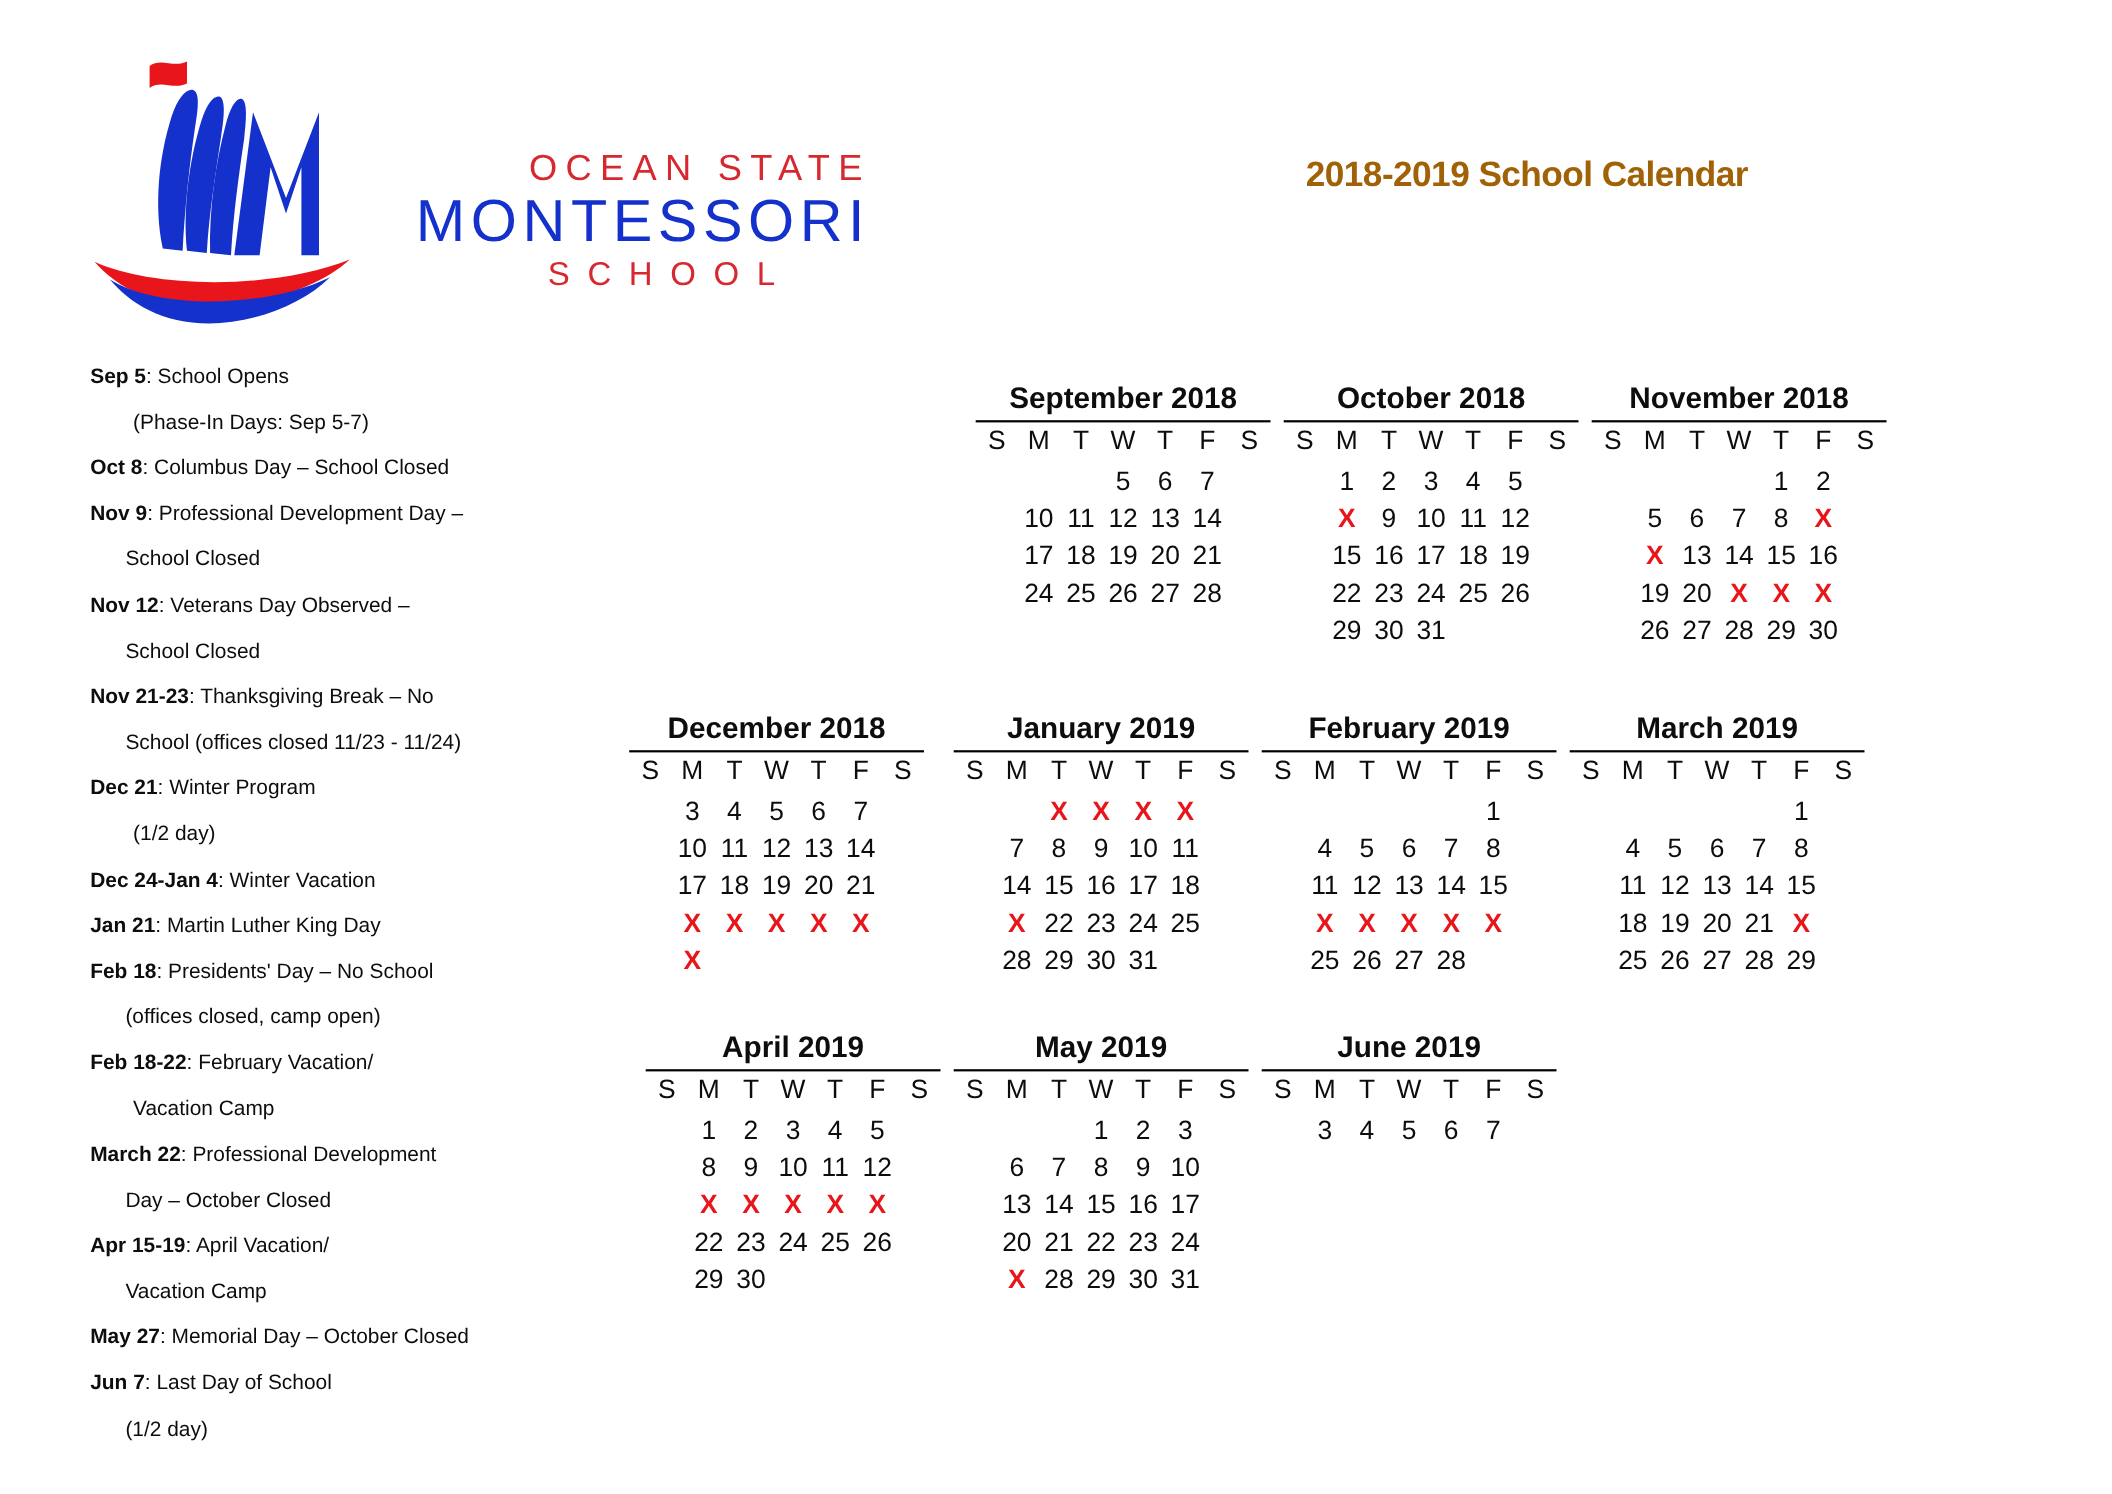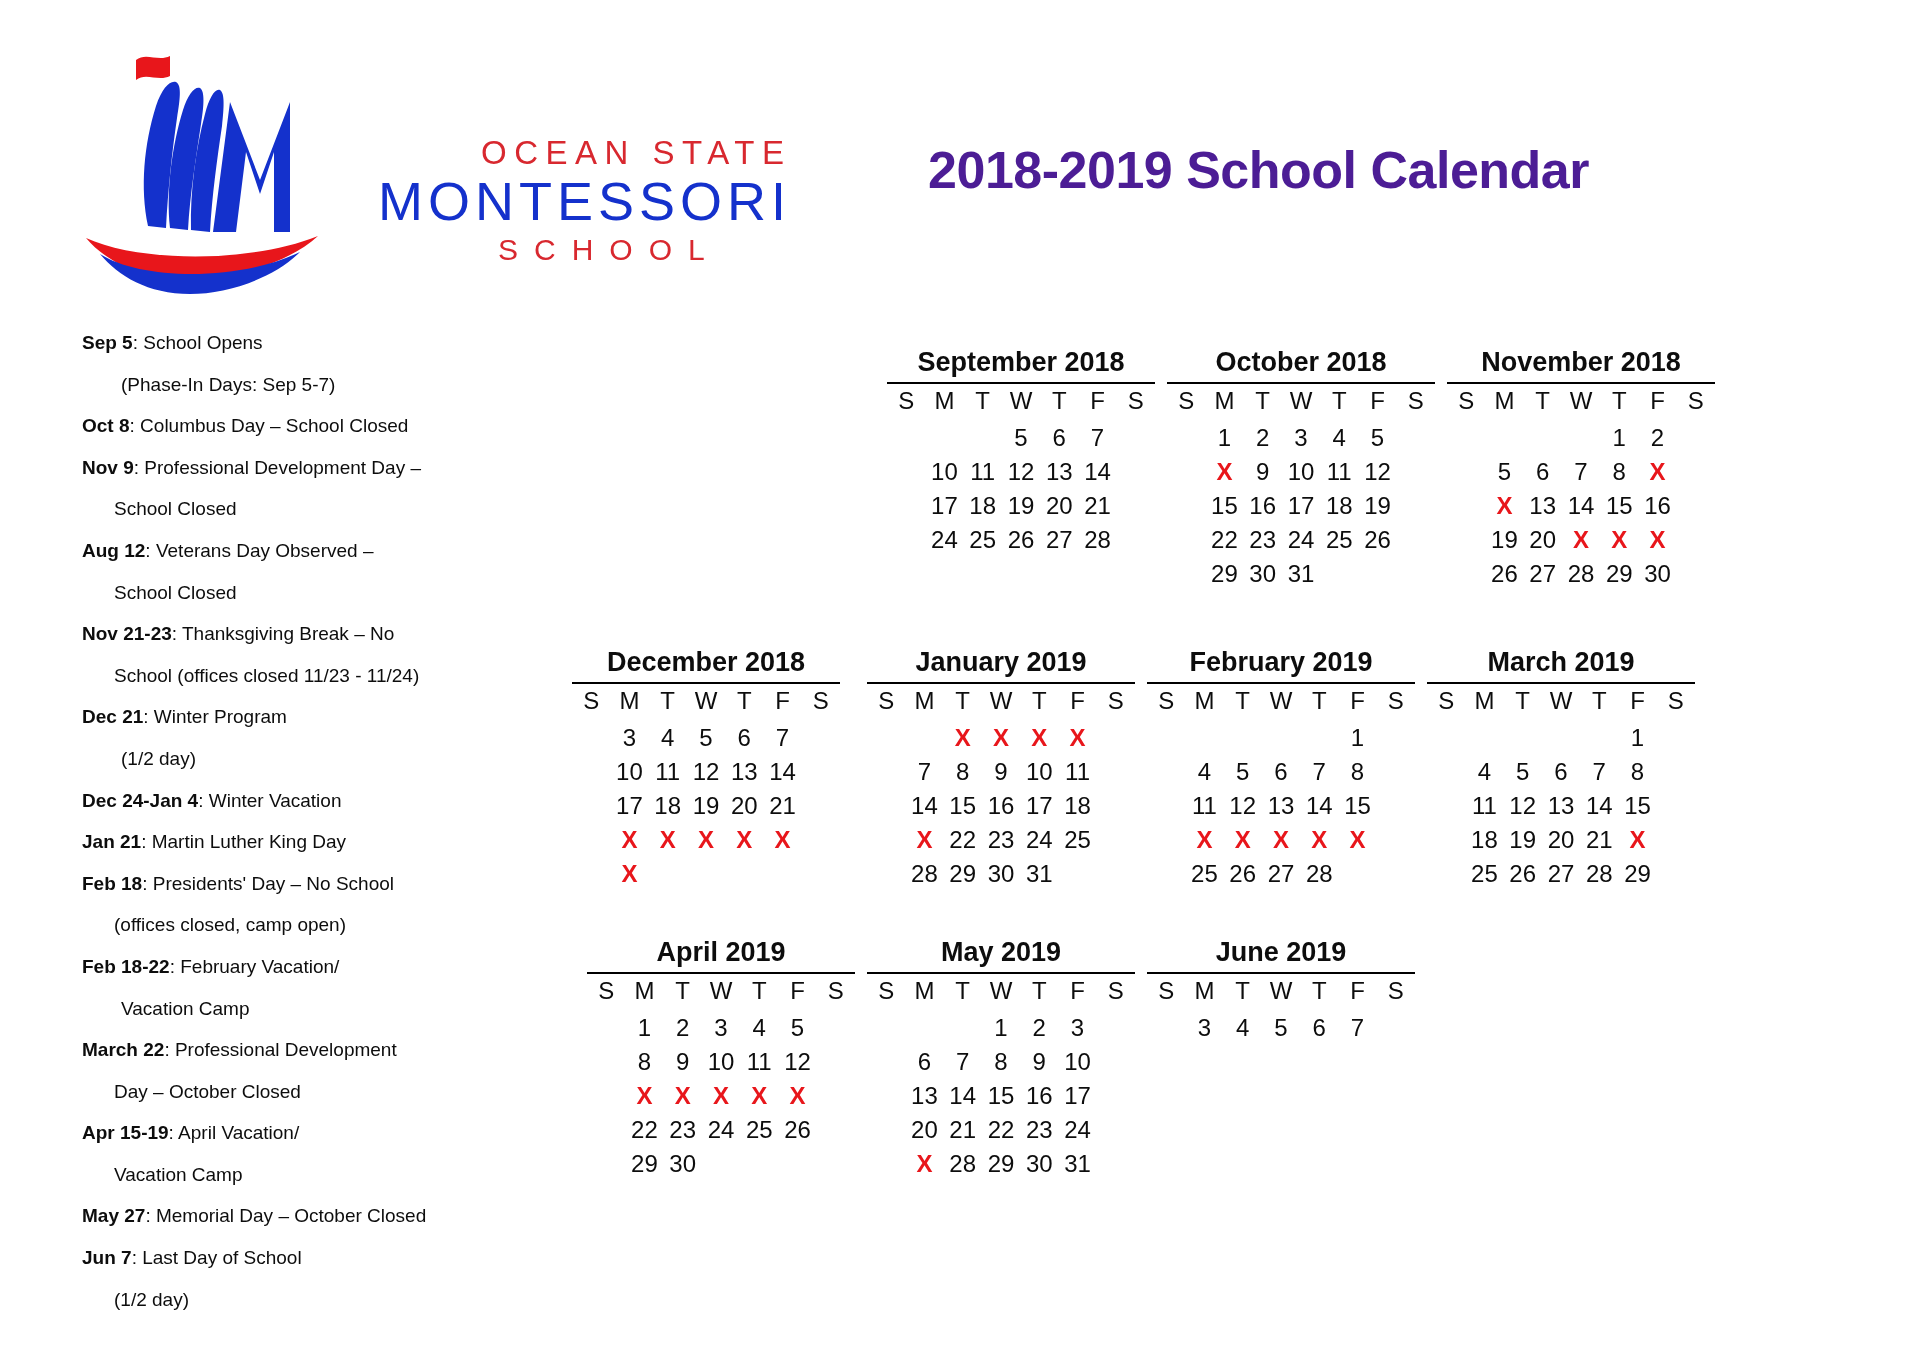--- a/index.html
+++ b/index.html
@@ -66,23 +66,23 @@
     color: #d8282f;
     font-weight: 400;
     line-height: 1;
     padding-left: 120px;
   }
 
   #calendar-title {
     position: absolute;
     right: 95px;
     top: 140px;
-    font-size: 52px;
+    font-size: 32px;
     font-weight: bold;
-    color: #4c1d95;
+    color: #a16207;
     letter-spacing: -0.5px;
     white-space: nowrap;
     font-family: "Liberation Sans", sans-serif;
   }
 
   
   #notes {
     position: absolute;
     left: 82px;
     top: 322px;
@@ -200,21 +200,21 @@
 
   <div id="calendar-title">2018-2019 School Calendar</div>
 </div>
 
 <div id="notes">
     <div class="note-line"><span class="d">Sep 5</span><span>: School Opens</span></div>
     <div class="note-line indent-1"><span>(Phase-In Days: Sep 5-7)</span></div>
     <div class="note-line"><span class="d">Oct 8</span><span>: Columbus Day – School Closed</span></div>
     <div class="note-line"><span class="d">Nov 9</span><span>: Professional Development Day –</span></div>
     <div class="note-line indent-2"><span>School Closed</span></div>
-    <div class="note-line"><span class="d">Aug 12</span><span>: Veterans Day Observed –</span></div>
+    <div class="note-line"><span class="d">Nov 12</span><span>: Veterans Day Observed –</span></div>
     <div class="note-line indent-2"><span>School Closed</span></div>
     <div class="note-line"><span class="d">Nov 21-23</span><span>: Thanksgiving Break – No</span></div>
     <div class="note-line indent-2"><span>School (offices closed 11/23 - 11/24)</span></div>
     <div class="note-line"><span class="d">Dec 21</span><span>: Winter Program</span></div>
     <div class="note-line indent-1"><span>(1/2 day)</span></div>
     <div class="note-line"><span class="d">Dec 24-Jan 4</span><span>: Winter Vacation</span></div>
     <div class="note-line"><span class="d">Jan 21</span><span>: Martin Luther King Day</span></div>
     <div class="note-line"><span class="d">Feb 18</span><span>: Presidents' Day – No School</span></div>
     <div class="note-line indent-2"><span>(offices closed, camp open)</span></div>
     <div class="note-line"><span class="d">Feb 18-22</span><span>: February Vacation/</span></div>

